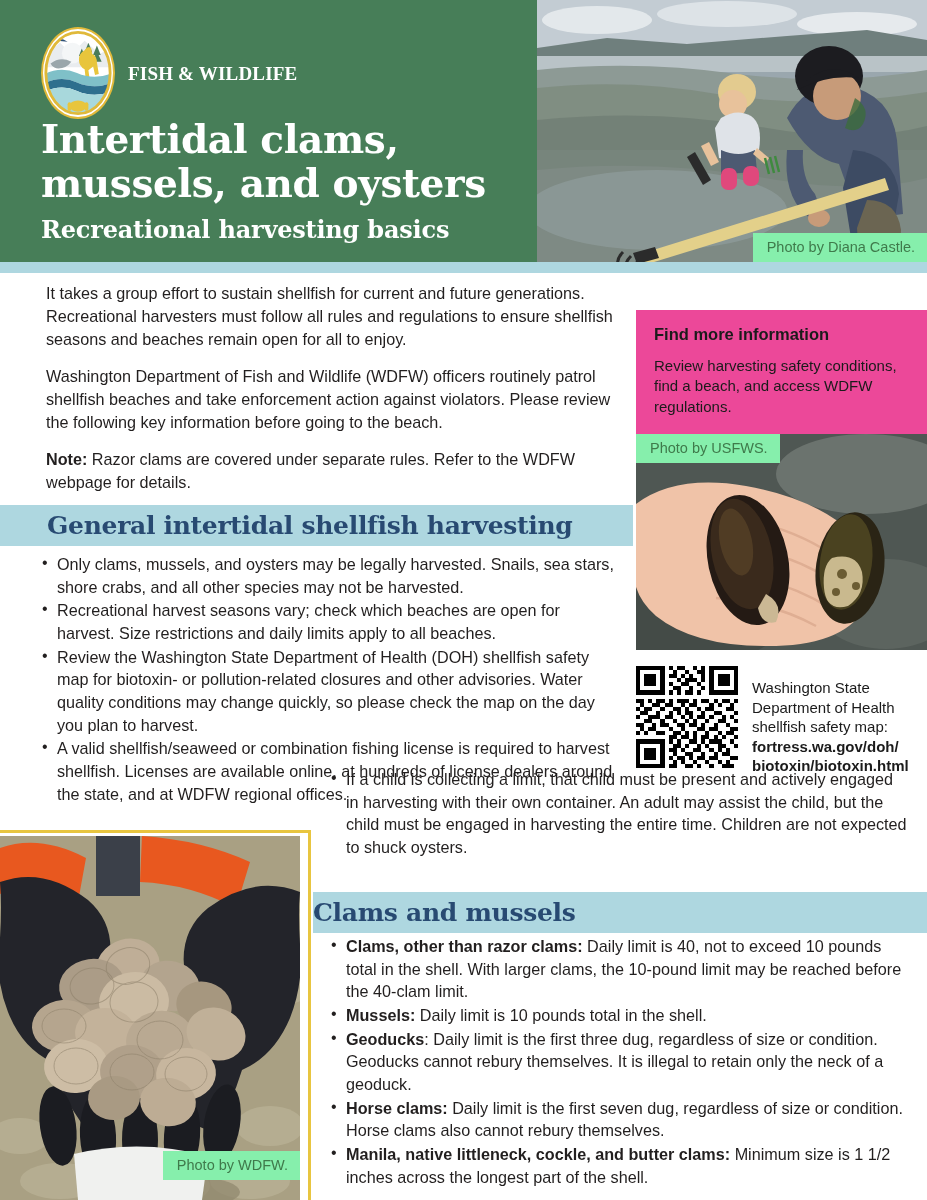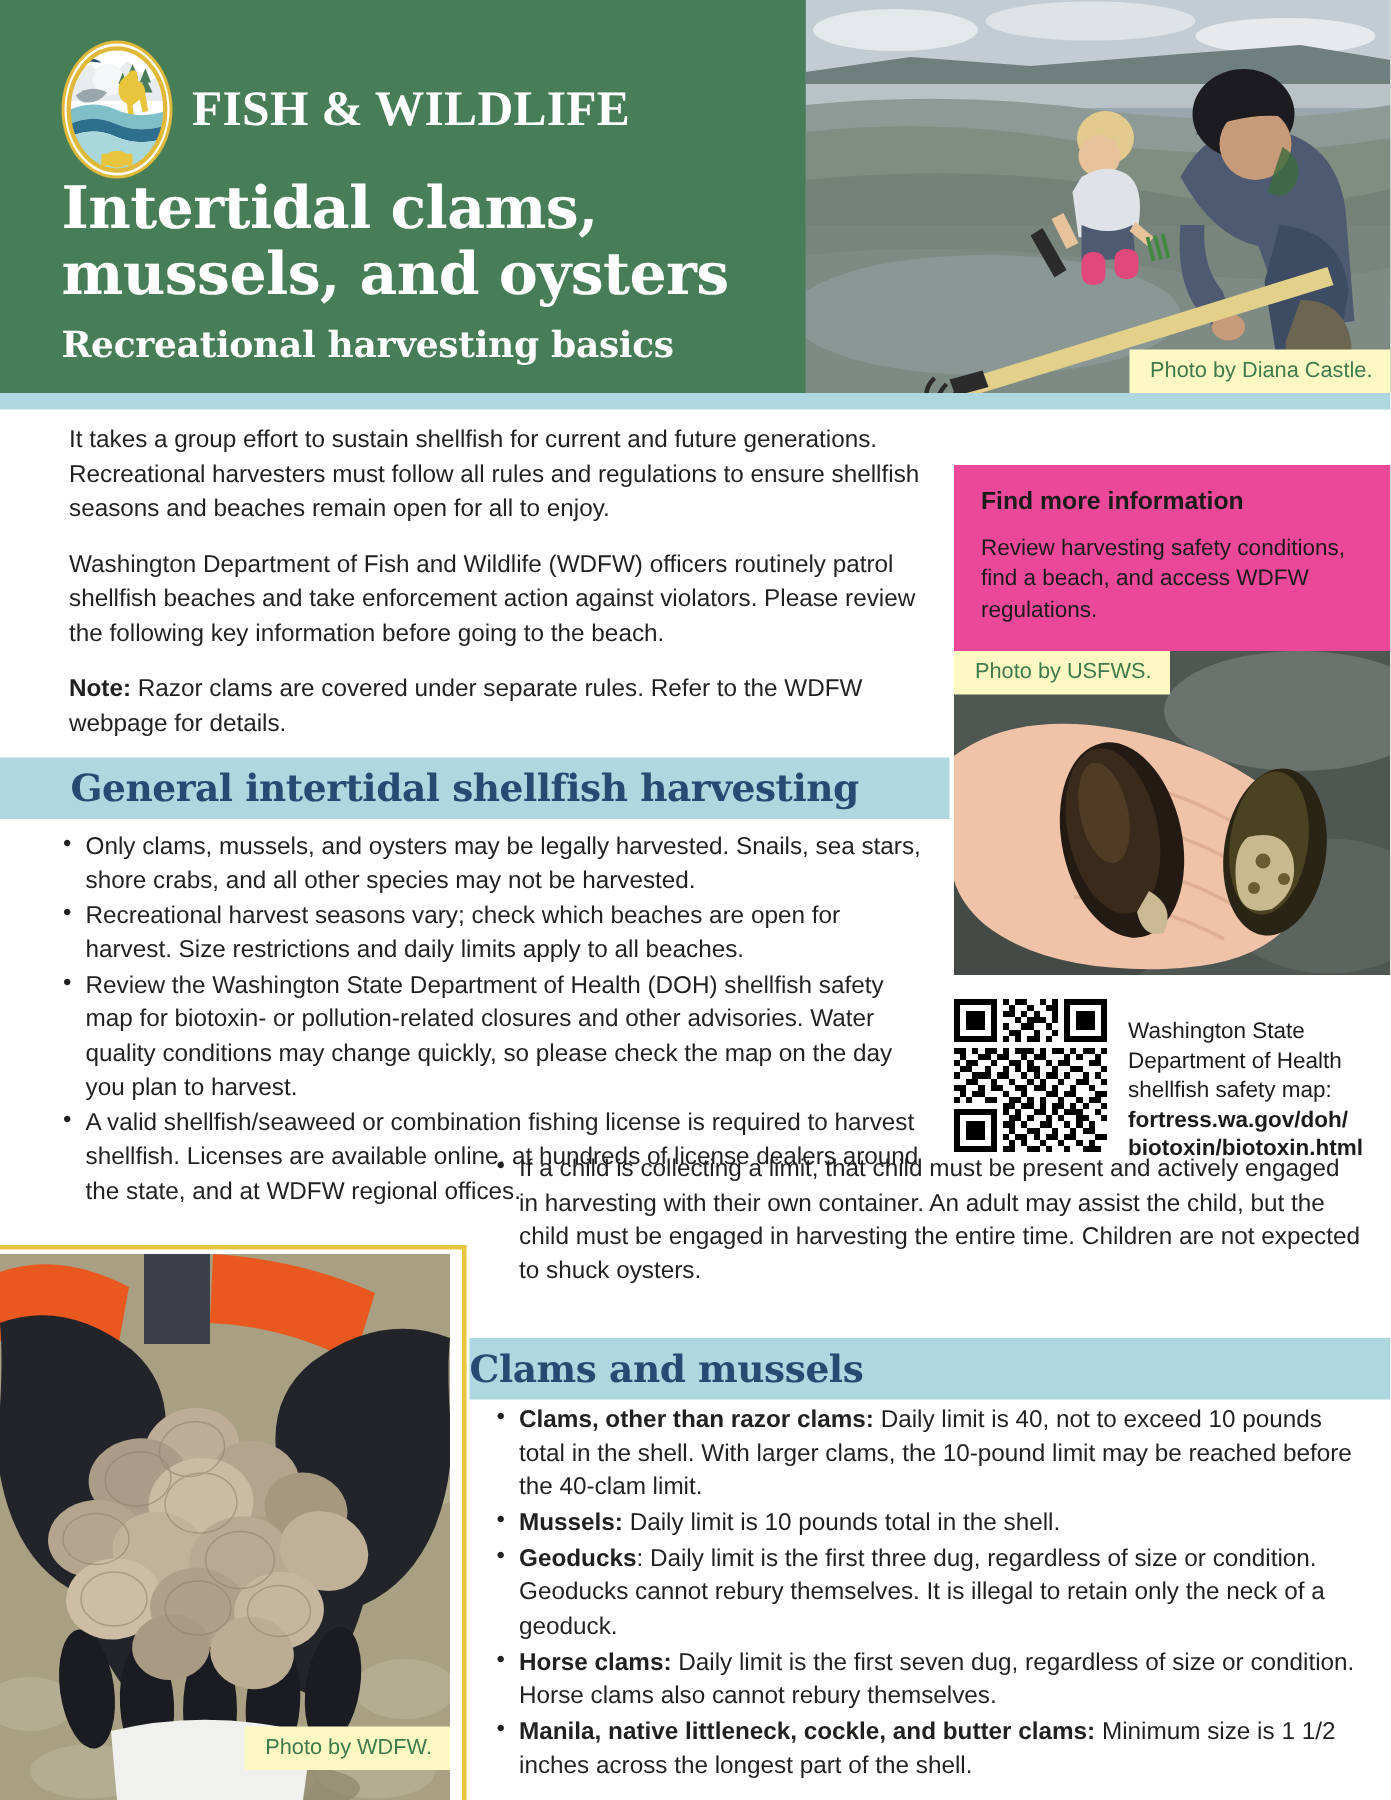--- a/index.html
+++ b/index.html
@@ -30,39 +30,39 @@
     position: relative; overflow: hidden; flex: none;
   }
   .logo-oval svg { display:block; width: 100%; height: 100%; }
   .logo-text { color:#fff; line-height: 1; }
   .logo-text .l1 {
     font-family: "Liberation Serif", serif;
     font-size: 21px; letter-spacing: .1px; display:block; margin-bottom: 4px;
   }
   .logo-text .l2 {
     font-family: "Liberation Serif", serif;
-    font-weight: 700; font-size: 33px; letter-spacing: .2px; display:block;
+    font-weight: 700; font-size: 19px; letter-spacing: .2px; display:block;
   }
   .hdr-title {
     position: absolute; left: 41px; top: 118px;
     color:#fff; font-family:"DejaVu Serif", serif; font-weight:700;
     font-size: 39px; line-height: 1.12; letter-spacing: -0.4px;
     width: 480px;
   }
   .hdr-sub {
     position: absolute; left: 41px; top: 215px;
     color:#fff; font-family:"DejaVu Serif", serif; font-weight:700;
     font-size: 24px; letter-spacing: -0.2px;
   }
 
   
   .photo { position:absolute; overflow:hidden; }
   .hero-photo { left: 537px; top: 0px; width: 390px; height: 262px; }
   .caption {
-    position:absolute; background:#fef9c3; color:#3f7a4b;
+    position:absolute; background:#86efac; color:#3f7a4b;
     font-size: 14.5px; padding: 6px 12px 7px 14px; white-space: nowrap;
   }
   .cap-hero { right: 0px; bottom: 0px; }
 
   
   .mussel-photo { left: 636px; top: 434px; width: 291px; height: 216px; }
   .cap-mussel { left: 0; top: 0; }
 
   
   .clam-frame {

